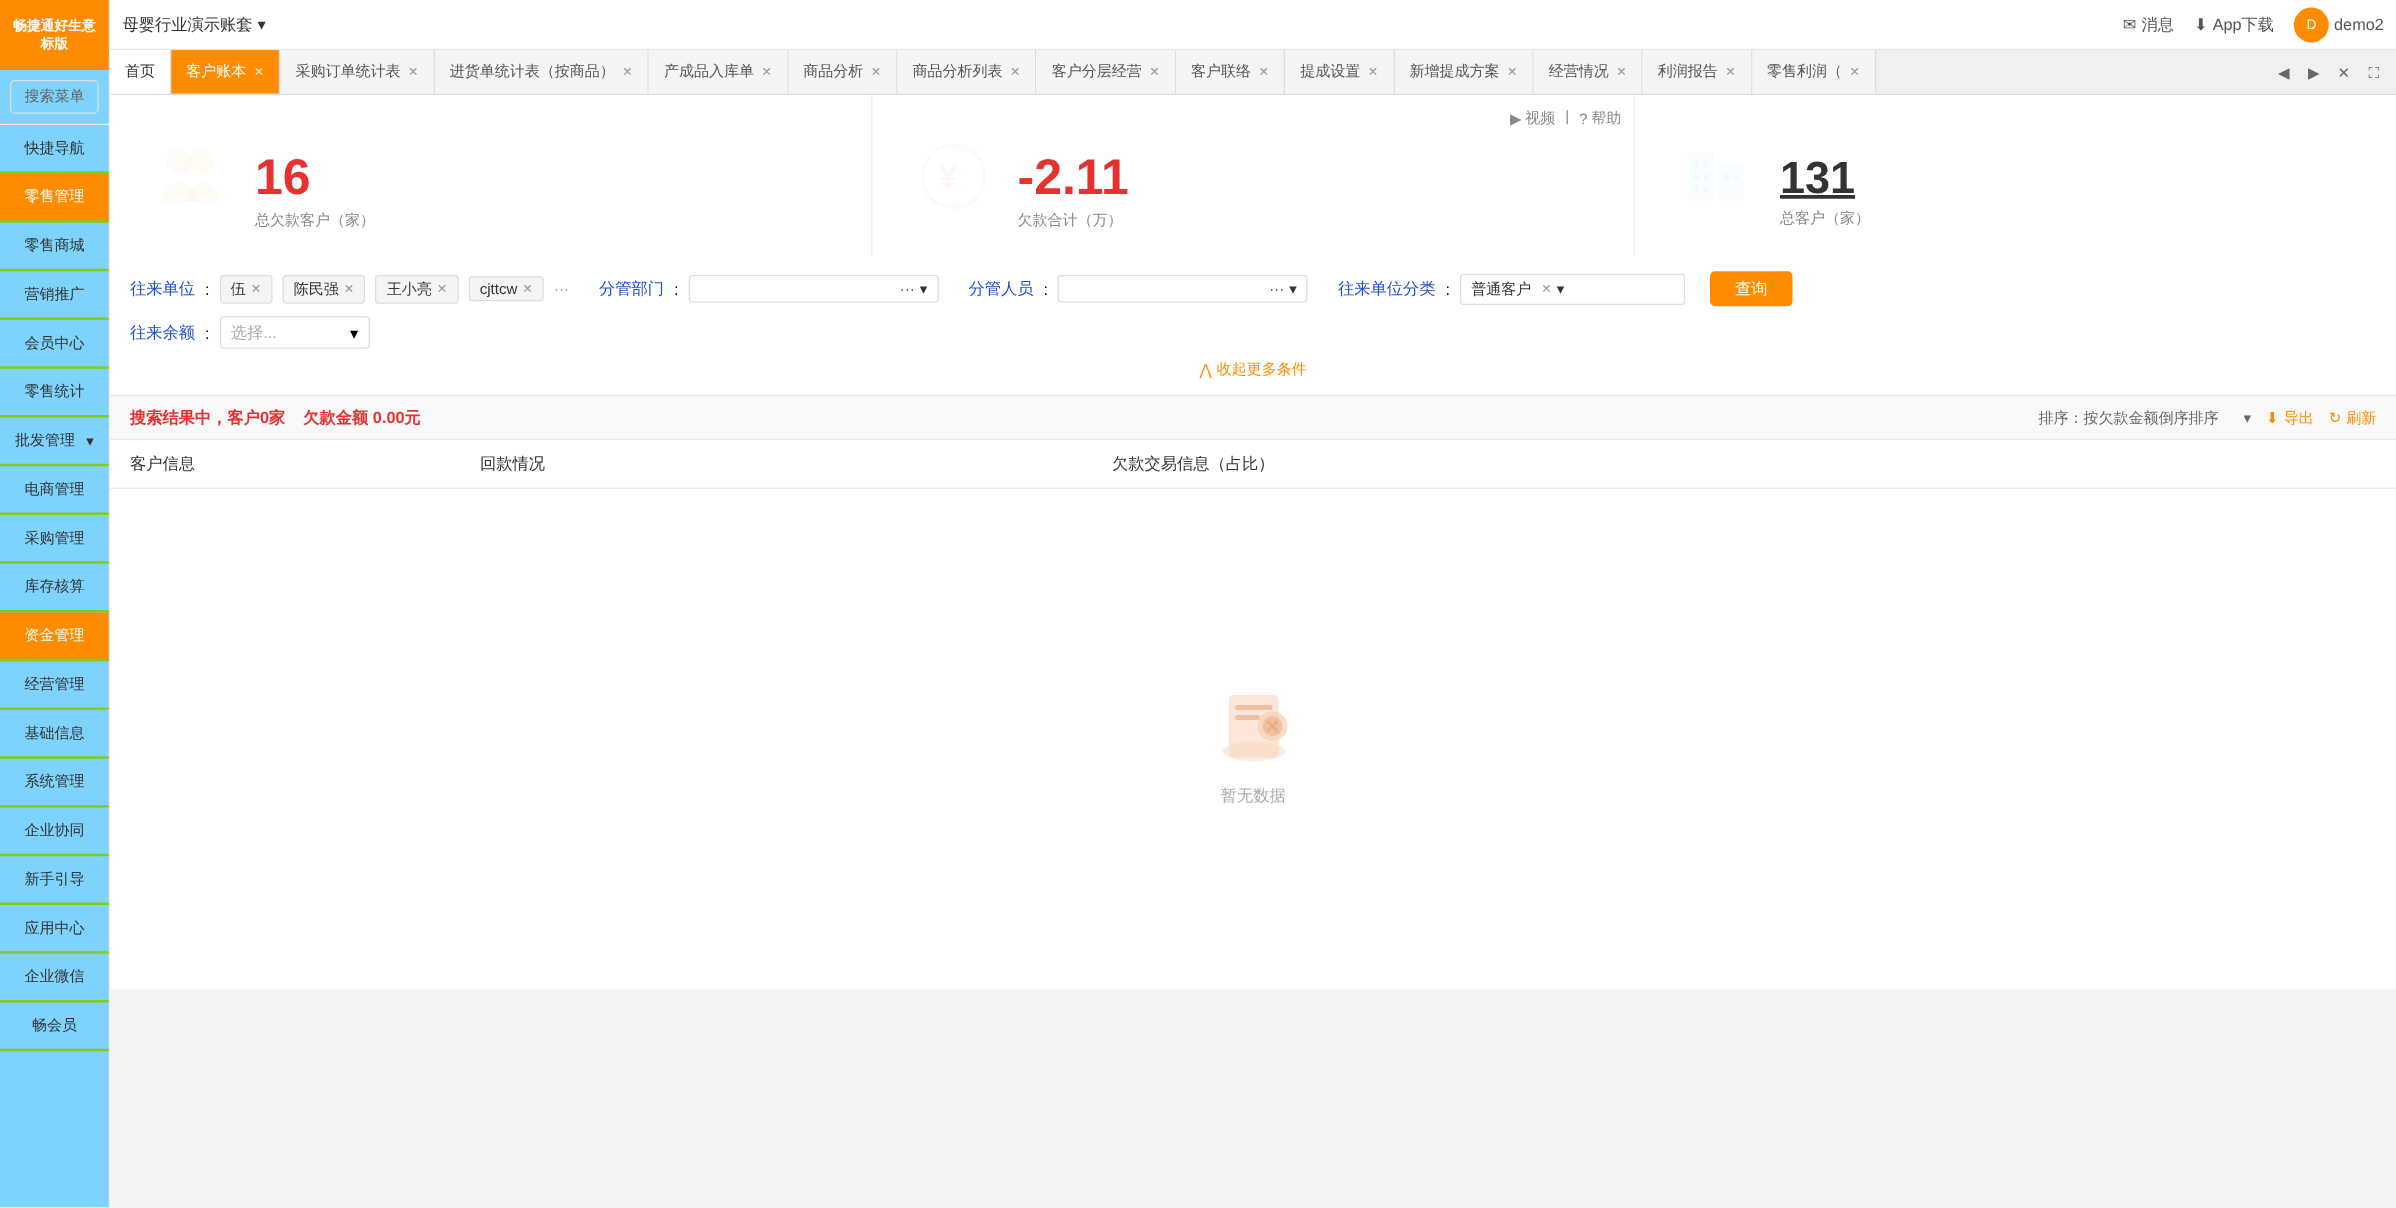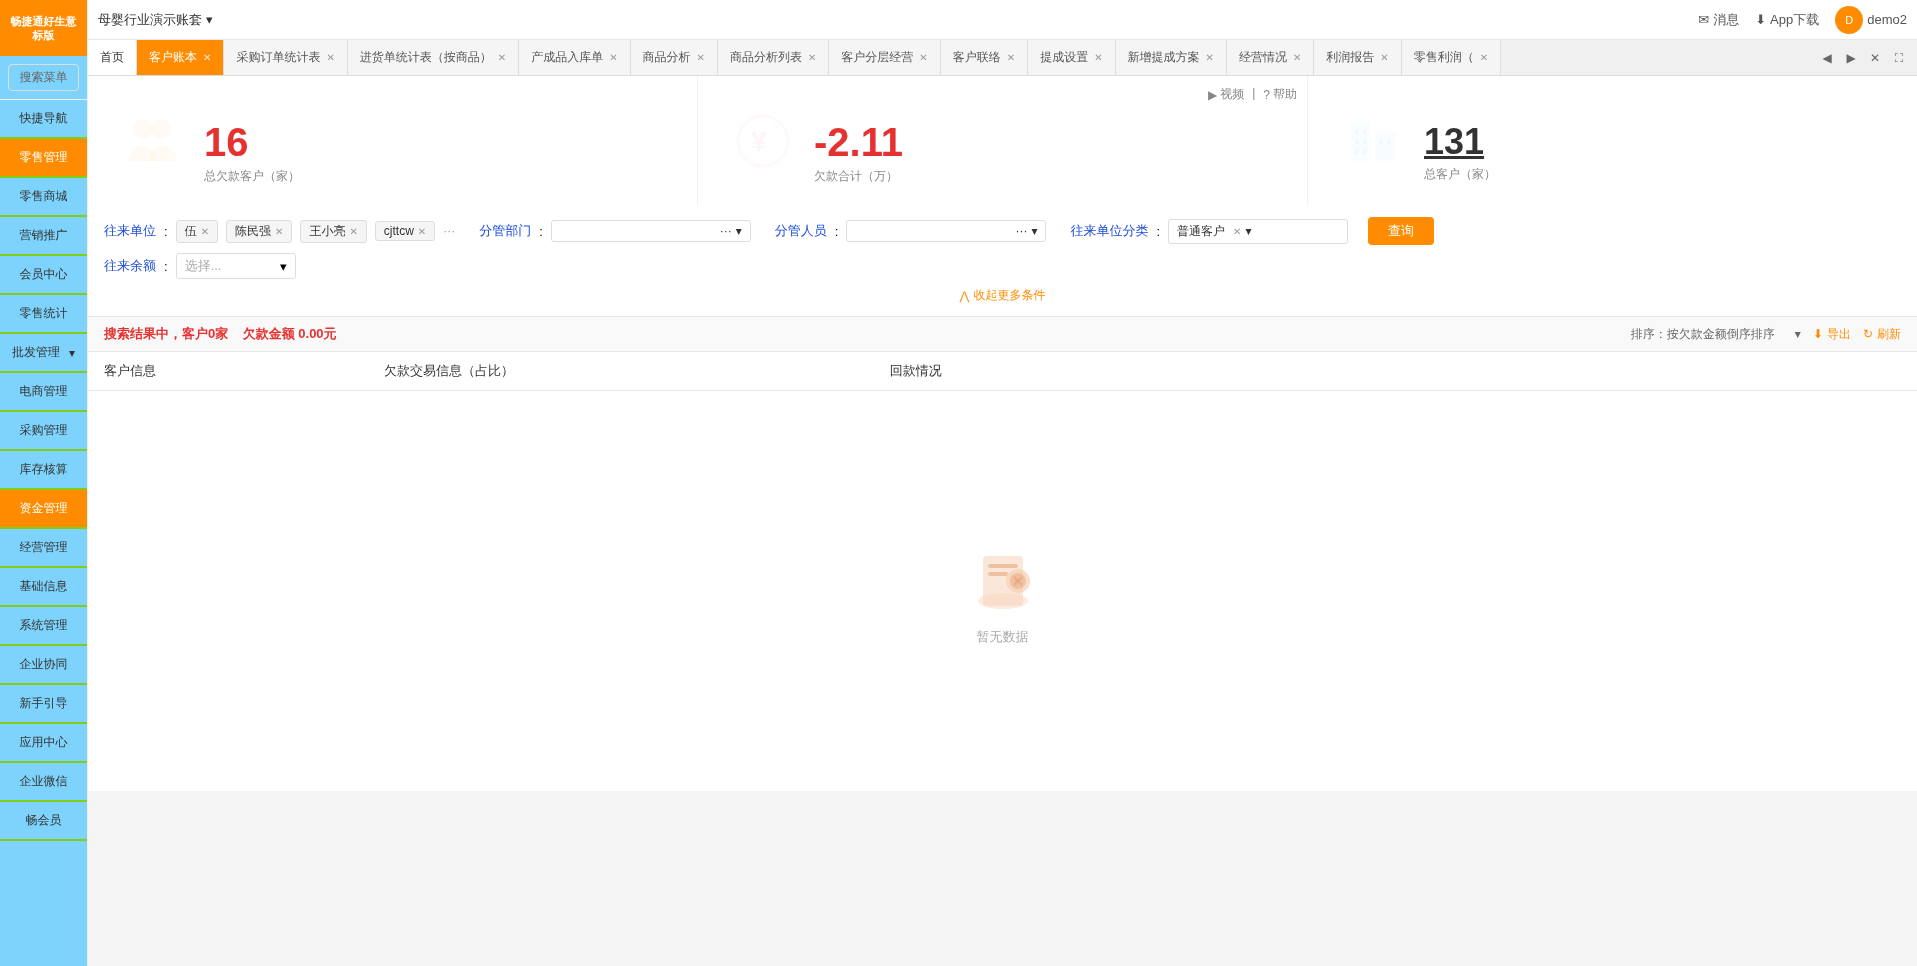--- a/index.html
+++ b/index.html
@@ -390,22 +390,22 @@
         <div class="result-action-btn">
           <span>↻</span>
           <span>刷新</span>
         </div>
       </div>
     </div>
 
     <div class="table-container">
       <div class="table-header">
         <div>客户信息</div>
+        <div>回款情况</div>
         <div>欠款交易信息（占比）</div>
-        <div>回款情况</div>
       </div>
       <div class="table-body">
         <div class="empty-icon">
           <svg width="80" height="80" viewBox="0 0 80 80" fill="none">
             <ellipse cx="40" cy="65" rx="25" ry="8" fill="#f5d0b5" opacity="0.4"></ellipse>
             <rect x="20" y="20" width="40" height="50" rx="4" fill="#f5d0b5" opacity="0.5"></rect>
             <rect x="25" y="28" width="30" height="4" rx="2" fill="#e8a87c" opacity="0.6"></rect>
             <rect x="25" y="36" width="20" height="4" rx="2" fill="#e8a87c" opacity="0.6"></rect>
             <circle cx="55" cy="45" r="12" fill="#f5d0b5" opacity="0.7"></circle>
             <circle cx="55" cy="45" r="8" fill="#e8a87c" opacity="0.5"></circle>

